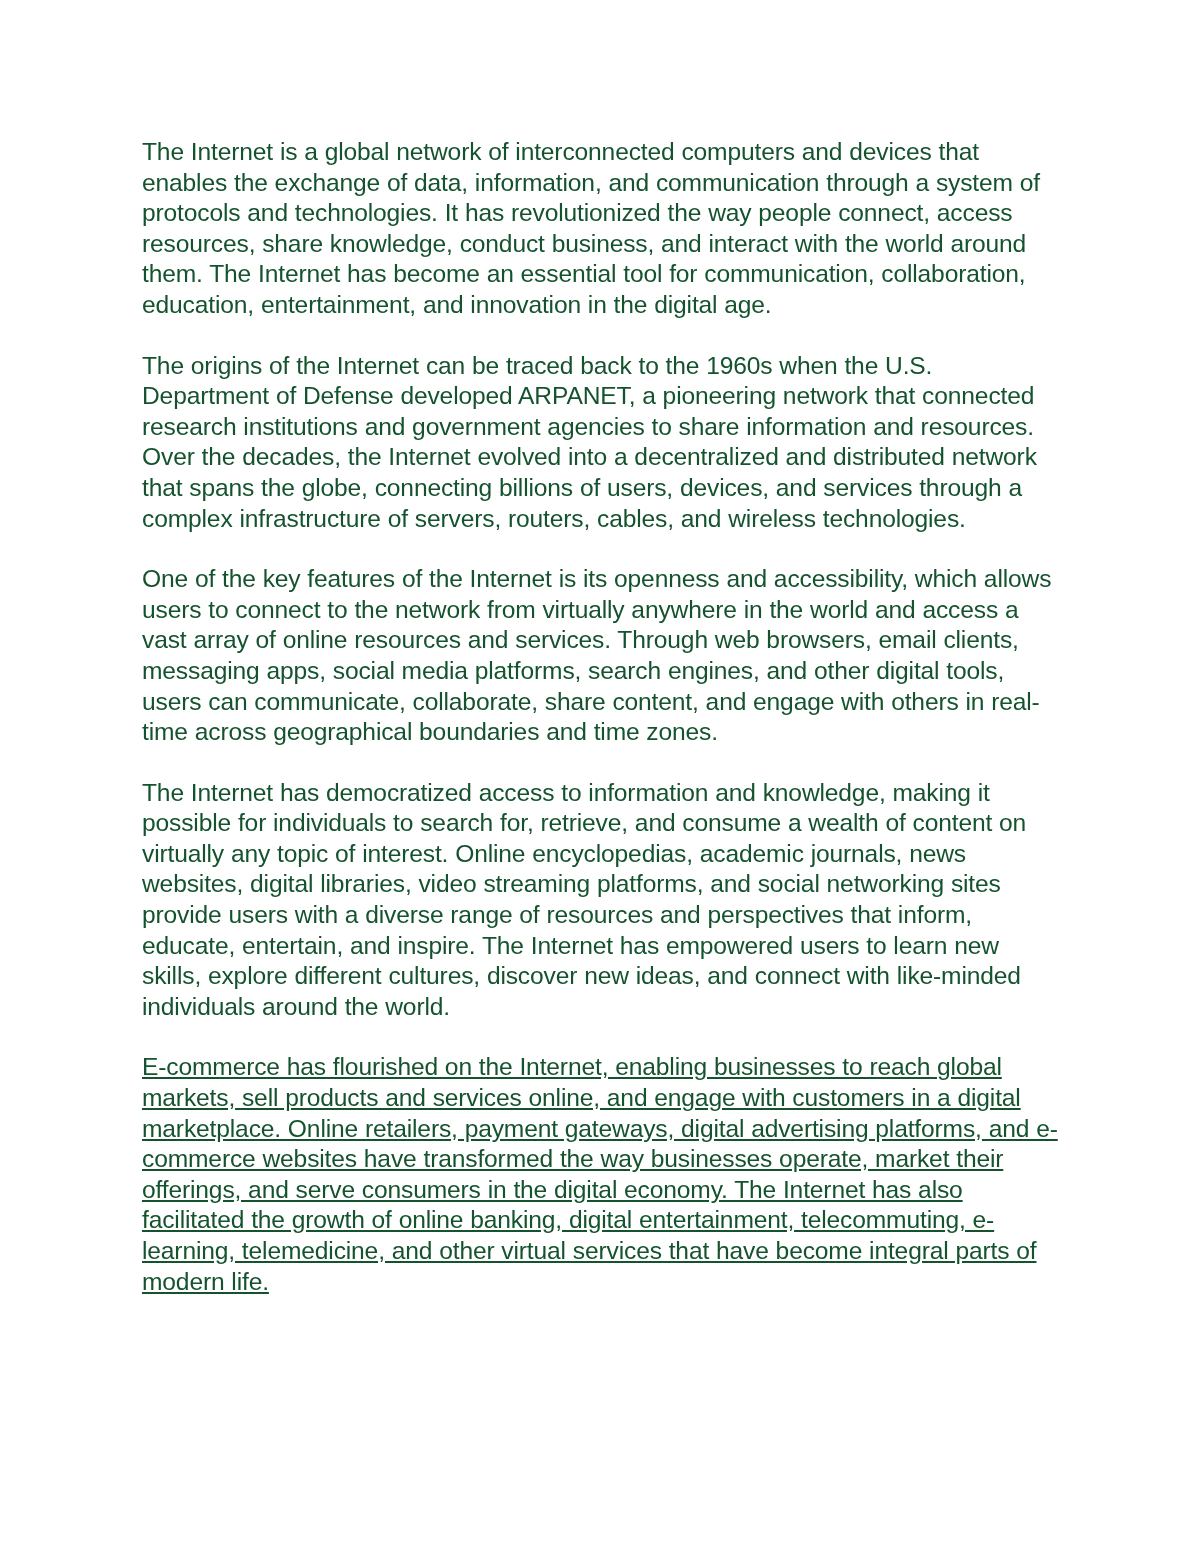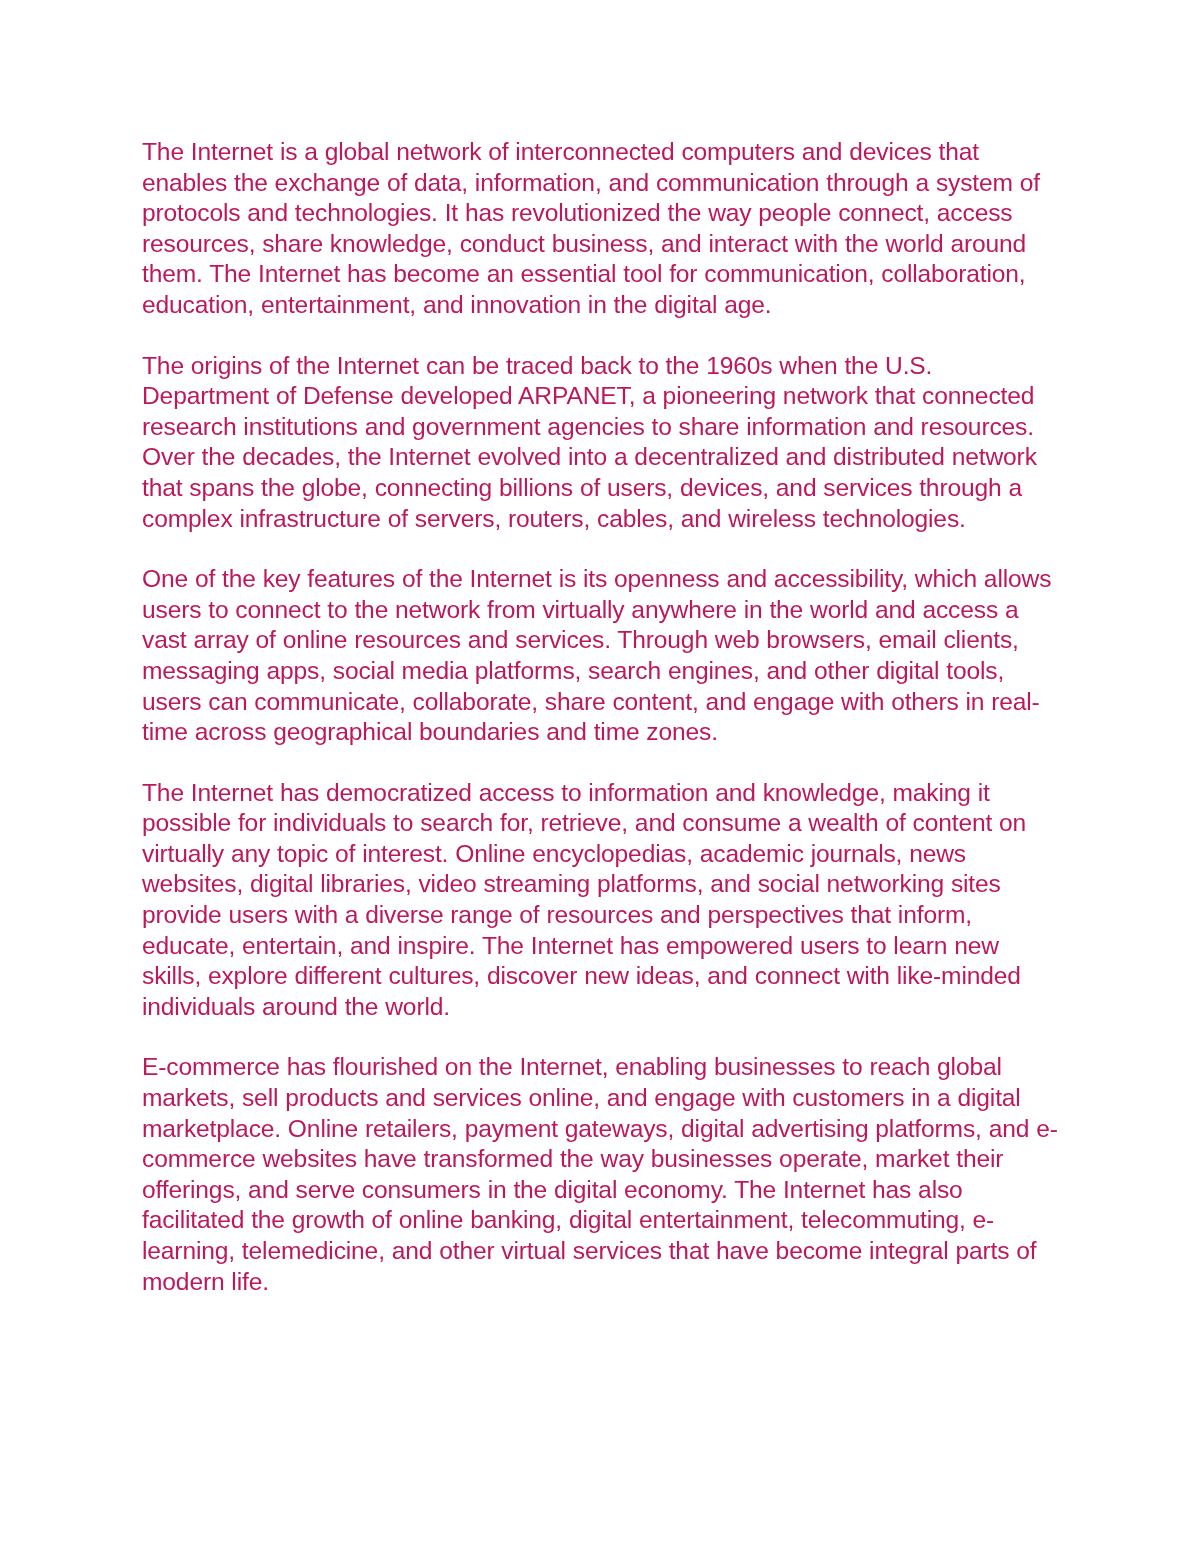--- a/index.html
+++ b/index.html
@@ -21,29 +21,30 @@
     padding: 137px 142px 0 142px;
     position: relative;
   }
   .doc-body {
     width: 918px;
   }
   .para {
     font-family: "Liberation Sans", sans-serif;
     font-size: 24.6px;
     line-height: 30.6px;
-    color: #be185d;
+    color: #14532d;
     text-align: left;
     margin: 0 0 30px 0;
     letter-spacing: -0.15px;
     word-spacing: 0.2px;
     -webkit-font-smoothing: none;
   }
   .para:last-child {
     margin-bottom: 0;
+    text-decoration: underline;
   }
 </style>
 </head>
 <body>
 
 <div class="page">
   <div class="doc-body">
     <p class="para">The Internet is a global network of interconnected computers and devices that enables the exchange of data, information, and communication through a system of protocols and technologies. It has revolutionized the way people connect, access resources, share knowledge, conduct business, and interact with the world around them. The Internet has become an essential tool for communication, collaboration, education, entertainment, and innovation in the digital age.</p>
     <p class="para">The origins of the Internet can be traced back to the 1960s when the U.S. Department of Defense developed ARPANET, a pioneering network that connected research institutions and government agencies to share information and resources. Over the decades, the Internet evolved into a decentralized and distributed network that spans the globe, connecting billions of users, devices, and services through a complex infrastructure of servers, routers, cables, and wireless technologies.</p>
     <p class="para">One of the key features of the Internet is its openness and accessibility, which allows users to connect to the network from virtually anywhere in the world and access a vast array of online resources and services. Through web browsers, email clients, messaging apps, social media platforms, search engines, and other digital tools, users can communicate, collaborate, share content, and engage with others in real-time across geographical boundaries and time zones.</p>

